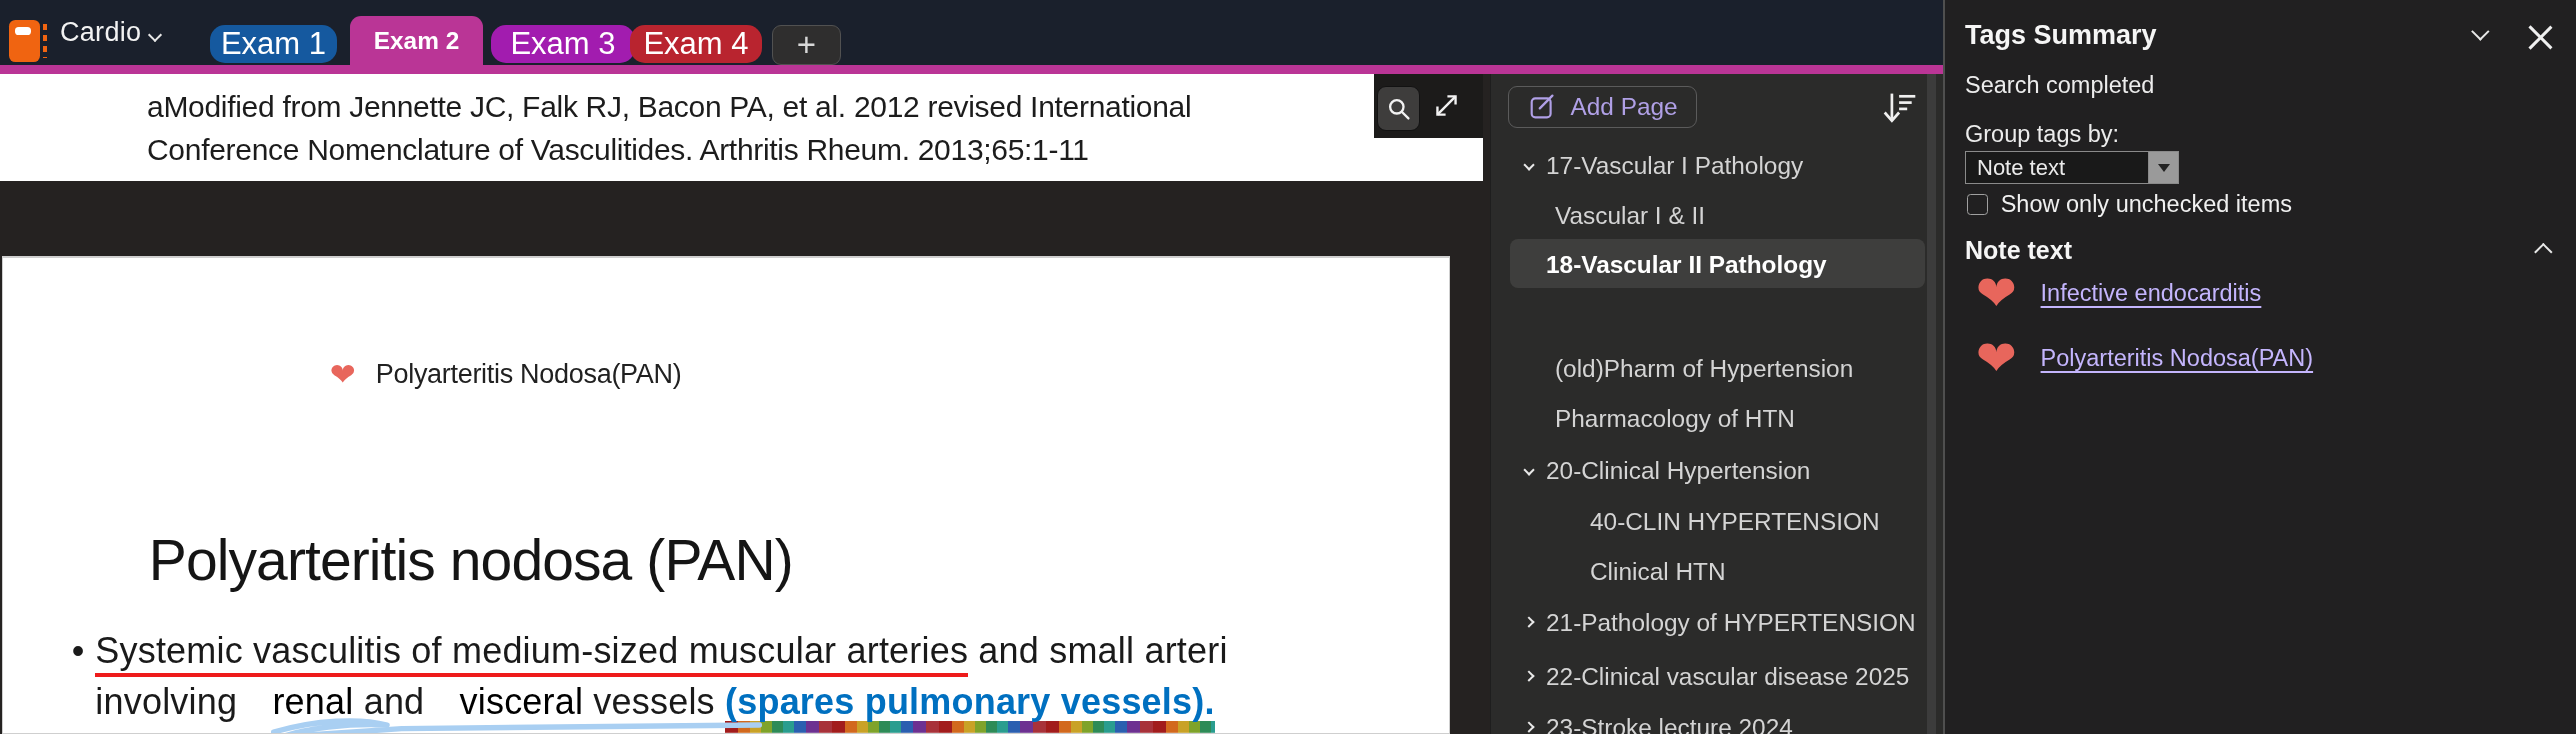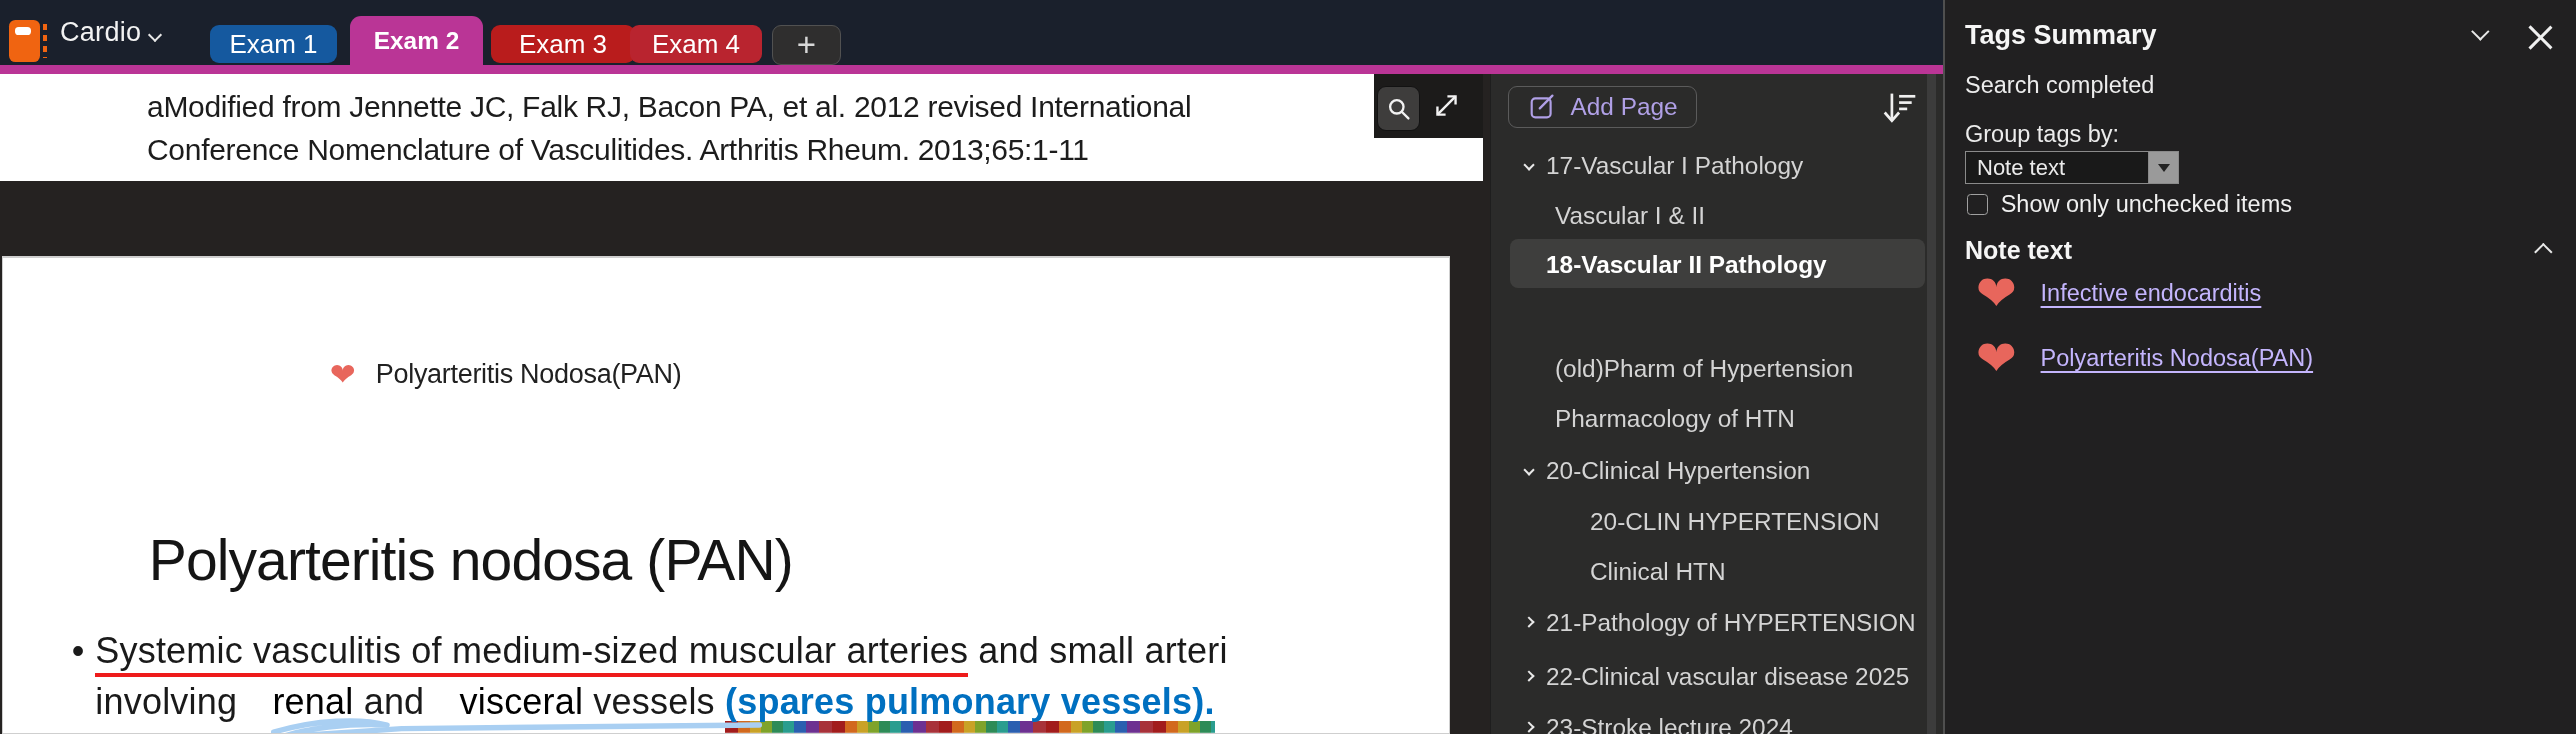--- a/index.html
+++ b/index.html
@@ -17,27 +17,27 @@
   .notebook-icon::after { content:""; position:absolute; right:-7.2px; top:3.6px; width:4.5px; height:34px;
                    background:repeating-linear-gradient(180deg,#f06411 0 6.3px,transparent 6.3px 11px); }
   .nb-name { position:absolute; left:60px; top:17px; font-size:27px; color:#f2f2f2; letter-spacing:0.3px; }
   .chev { display:inline-block; width:10px; height:10px;
           border-right:2.7px solid #e8e8e8; border-bottom:2.7px solid #e8e8e8; }
   .chev.down { transform:rotate(45deg); }
   .chev.right { transform:rotate(-45deg); }
   .chev.up { transform:rotate(-135deg); }
   .nb-chevron { position:absolute; left:150px; top:30px; }
 
-  .tab { position:absolute; top:25px; height:38px; border-radius:9px; color:#fff;
-         font-size:26px; display:flex; align-items:center; justify-content:center; }
+  .tab { position:absolute; top:25px; height:38px; border-radius:15px; color:#fff;
+         font-size:31px; display:flex; align-items:center; justify-content:center; }
   .tab.active { top:16.3px; height:58px; border-radius:11px 11px 0 0; font-weight:bold; font-size:24.4px;
                 align-items:flex-start; padding-top:11px; }
   .tab1 { left:210px; width:127px; background:#15599f; }
   .tab2 { left:350px; width:133px; background:#ba3596; }
-  .tab3 { left:491px; width:144px; background:#b91c1c; }
+  .tab3 { left:491px; width:144px; background:#a21caf; }
   .tab4 { left:630px; width:132px; background:#b9242f; }
   .tab-new { position:absolute; left:772px; top:25px; width:69px; height:40px; border-radius:9px;
              background:#2f2e2e; border:1.8px solid #515151; color:#d8d8d8; font-size:33px;
              display:flex; align-items:center; justify-content:center; line-height:0; }
 
   
   .content-bg { position:absolute; left:0; top:74px; width:1490px; height:660px; background:#252221; }
   .citation-page { position:absolute; left:0; top:74px; width:1483px; height:107px; background:#ffffff;
                    padding:11px 0 0 147px; }
   .citation-page .cline { font-size:30px; color:#1c1c1c; line-height:43px; letter-spacing:-0.3px;
@@ -227,21 +227,21 @@
     <div class="page-row" style="top:281px">
         <span class="lab1">(old)Pharm of Hypertension</span>
       </div>
     <div class="page-row" style="top:383px">
         <span class="chev-box">
           <span class="chev down"></span>
         </span>
         <span class="lab0">20-Clinical Hypertension</span>
       </div>
     <div class="page-row" style="top:434px">
-        <span class="lab2">20-CLIN HYPERTENSION</span>
+        <span class="lab2">40-CLIN HYPERTENSION</span>
       </div>
     <div class="page-row" style="top:484px">
         <span class="lab2">Clinical HTN</span>
       </div>
     <div class="page-row" style="top:535px">
         <span class="chev-box">
           <span class="chev right"></span>
         </span>
         <span class="lab0">21-Pathology of HYPERTENSION</span>
       </div>

